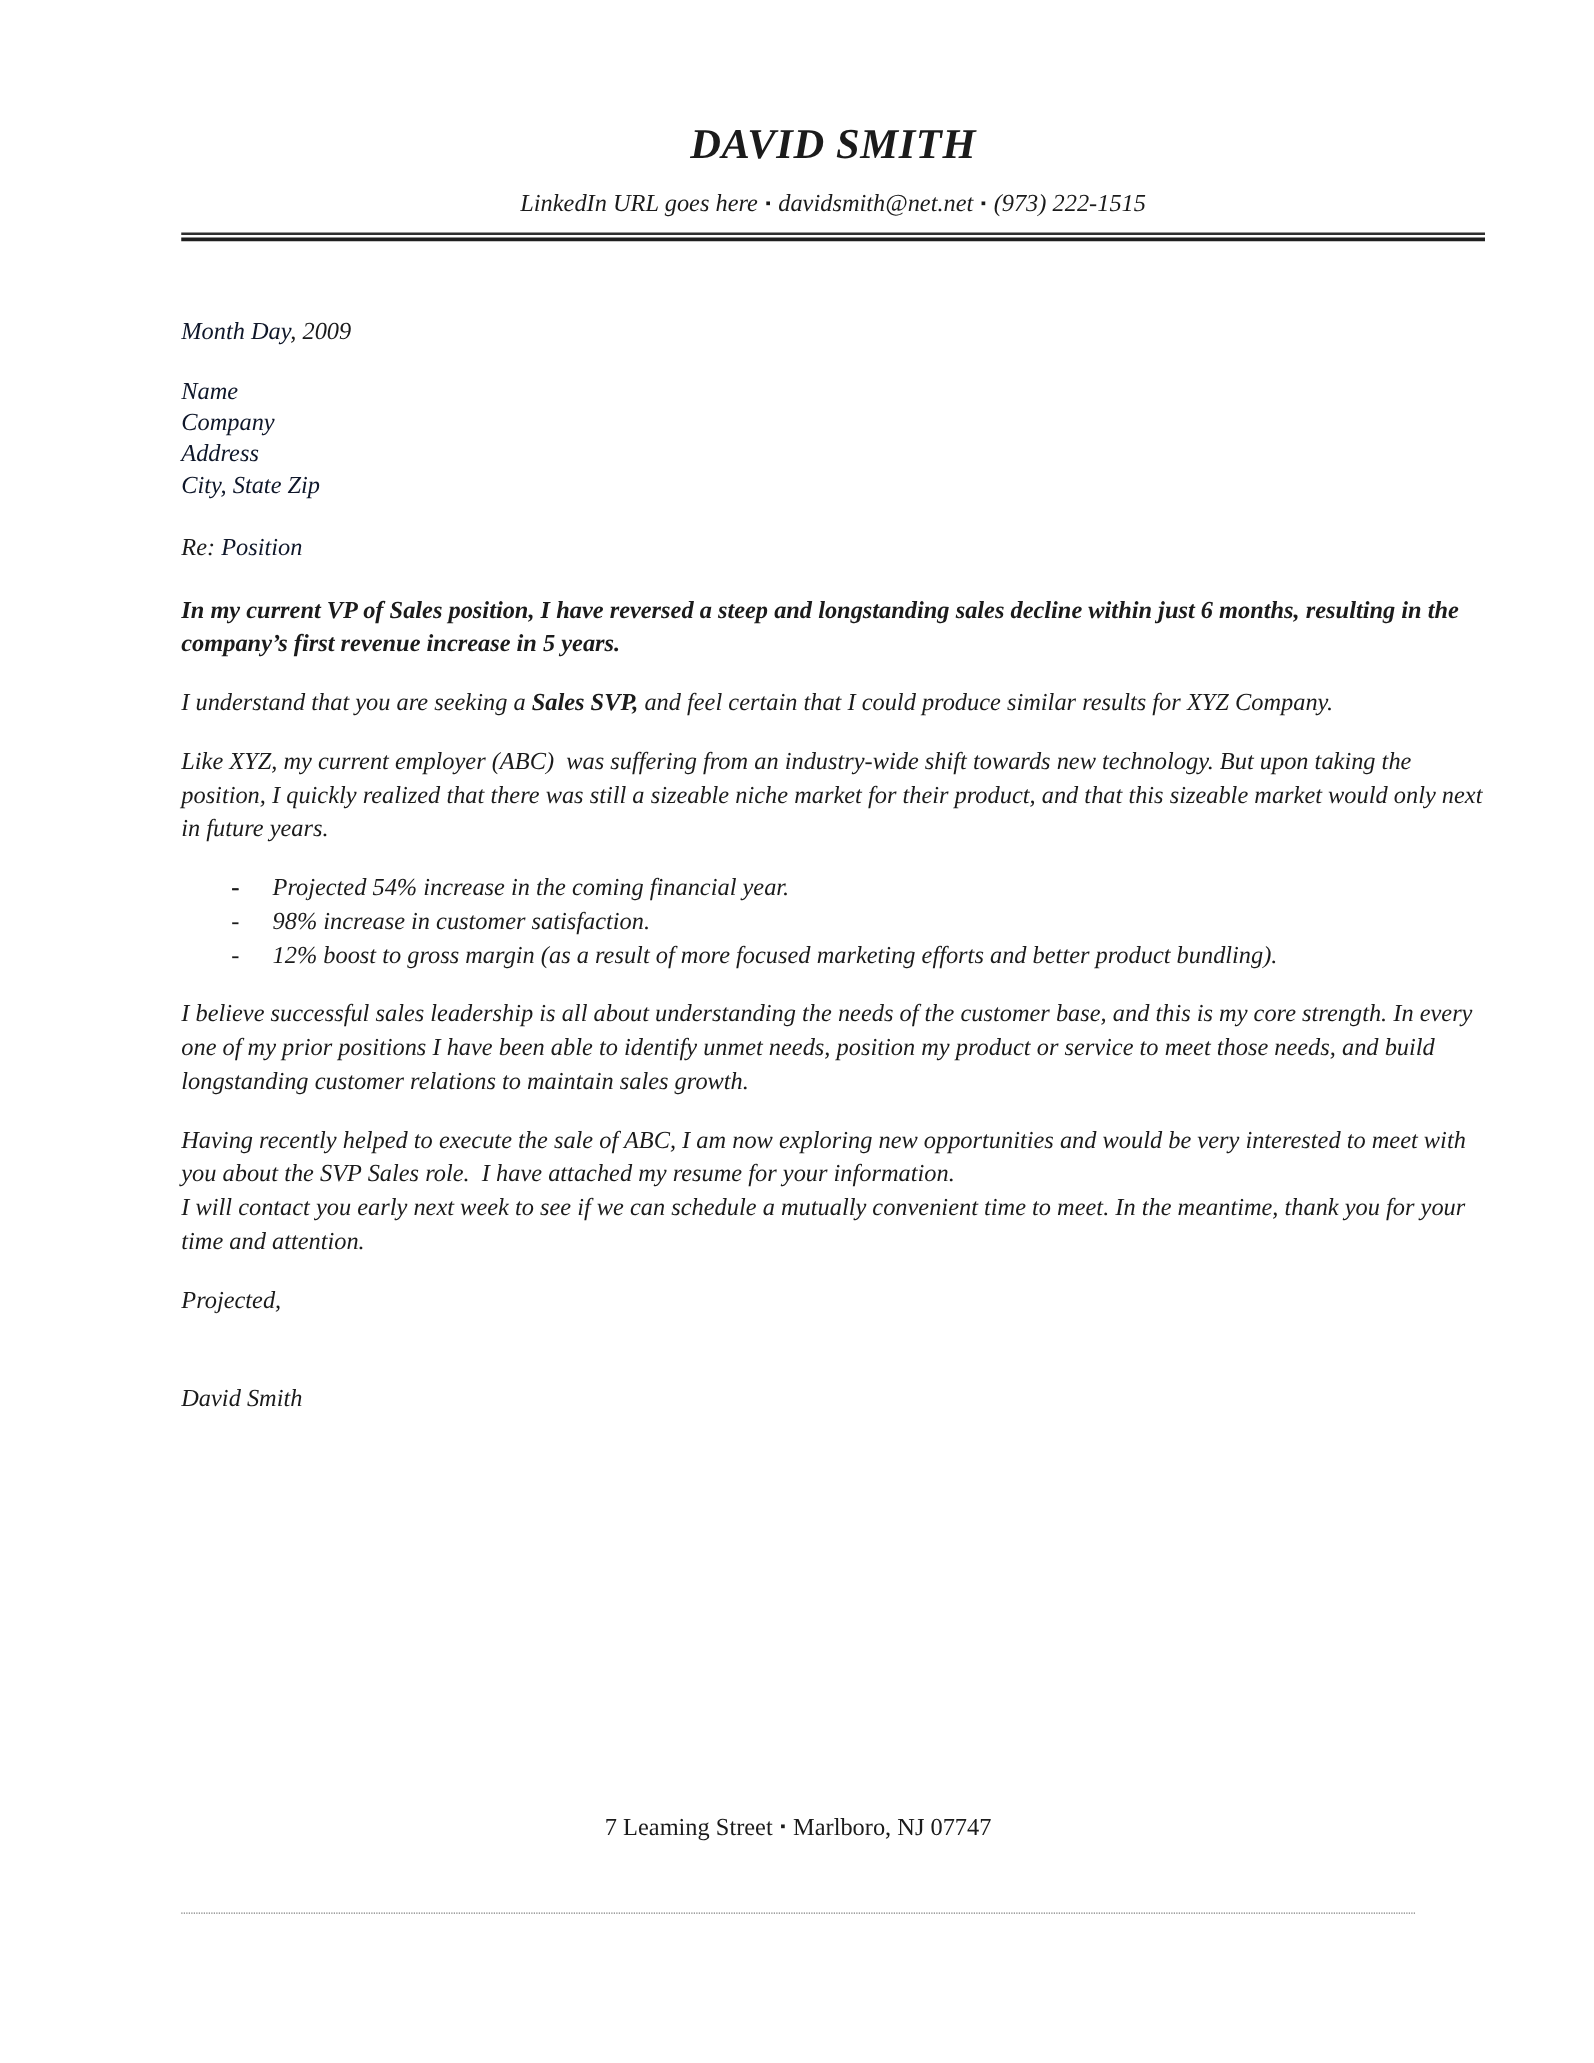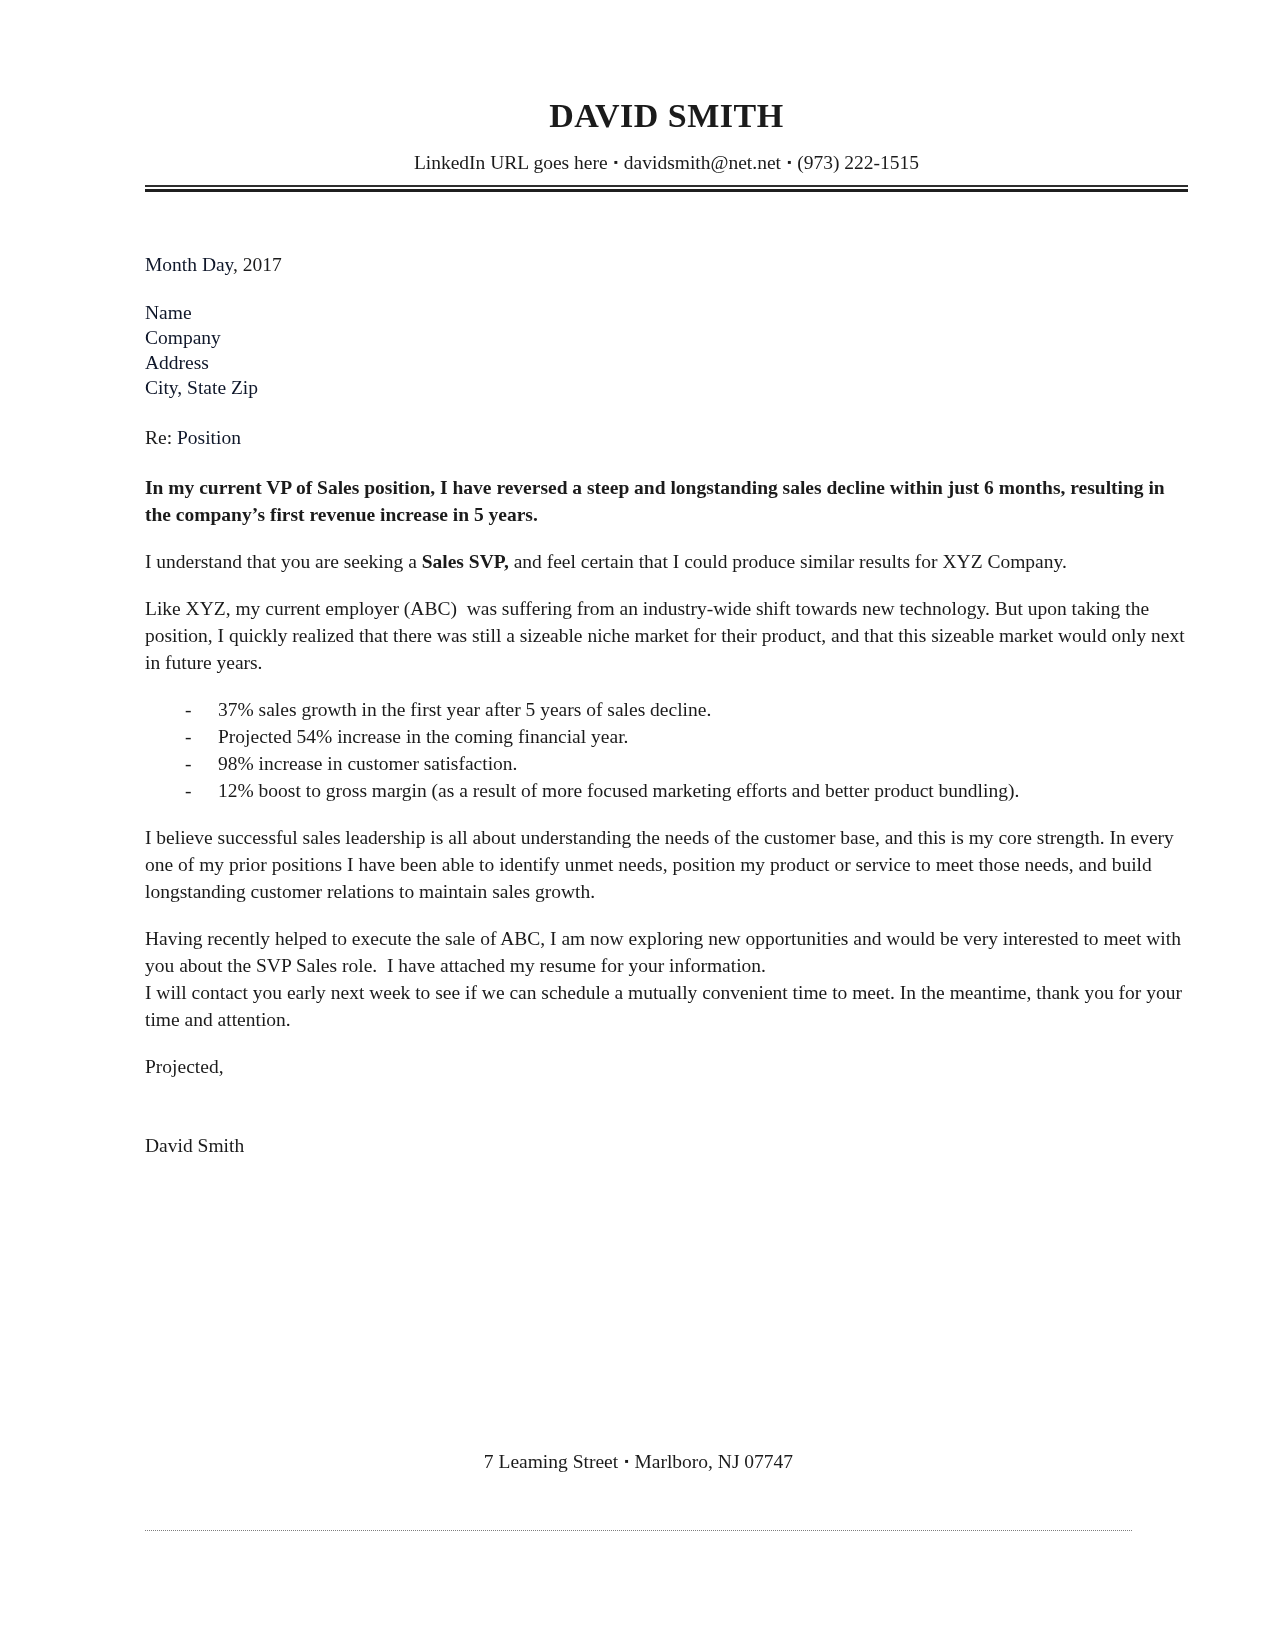--- a/index.html
+++ b/index.html
@@ -12,20 +12,21 @@
     width: 1275px;
     height: 1650px;
     margin: 0 auto;
     background: #ffffff;
     font-family: "Liberation Serif", "DejaVu Serif", serif;
     color: #1b1b1b;
     overflow: hidden;
   }
   .content {
     padding: 0 87px 0 145px;
+    font-style: italic;
   }
 
   
   .header {
     text-align: center;
     padding-top: 96px;
   }
   .header-name {
     font-size: 34px;
     font-weight: 700;
@@ -132,41 +133,41 @@
   <div class="content">
 
     <div class="header">
       <h1 class="header-name">DAVID SMITH</h1>
       <div class="header-contact"><span>LinkedIn URL goes here</span><span class="sq">▪</span><span>davidsmith@net.net</span><span class="sq">▪</span><span>(973) 222-1515</span></div>
       <div class="header-rule"></div>
     </div>
 
     <div class="letter">
 
-      <p class="date-line line"><span class="red">Month Day</span><span>, 2017</span></p>
+      <p class="date-line line"><span class="red">Month Day</span><span>, 2009</span></p>
 
       <div class="recipient-block">
         <div class="red line">Name</div>
         <div class="red line">Company</div>
         <div class="red line">Address</div>
         <div class="red line">City, State Zip</div>
       </div>
 
       <p class="re-line line"><span>Re: </span><span class="red">Position</span></p>
 
 
       <p class="para b">In my current VP of Sales position, I have reversed a steep and longstanding sales decline within just 6 months, resulting in the company’s first revenue increase in 5 years.</p>
 
       <p class="para"><span>I understand that you are seeking a </span><span class="b">Sales SVP,</span><span> and feel certain that I could produce similar results for XYZ Company.</span></p>
 
       <p class="para">Like XYZ, my current employer (ABC)  was suffering from an industry-wide shift towards new technology. But upon taking the position, I quickly realized that there was still a sizeable niche market for their product, and that this sizeable market would only next in future years.</p>
 
 
       <ul class="bullet-list">
-        <li class="bullet-item line"><span class="bullet-dash">-</span><span>37% sales growth in the first year after 5 years of sales decline.</span></li>
+        <li class="bullet-item line"><span class="bullet-dash">-</span></li>
         <li class="bullet-item line"><span class="bullet-dash">-</span><span>Projected 54% increase in the coming financial year.</span></li>
         <li class="bullet-item line"><span class="bullet-dash">-</span><span>98% increase in customer satisfaction.</span></li>
         <li class="bullet-item line"><span class="bullet-dash">-</span><span>12% boost to gross margin (as a result of more focused marketing efforts and better product bundling).</span></li>
       </ul>
 
       <p class="para">I believe successful sales leadership is all about understanding the needs of the customer base, and this is my core strength. In every one of my prior positions I have been able to identify unmet needs, position my product or service to meet those needs, and build longstanding customer relations to maintain sales growth.</p>
 
       <p class="para"><span>Having recently helped to execute the sale of ABC, I am now exploring new opportunities and would be very interested to meet with you about the SVP Sales role.  I have attached my resume for your information.</span><br><span>I will contact you early next week to see if we can schedule a mutually convenient time to meet. In the meantime, thank you for your time and attention.</span></p>
 
       <p class="closing line">Projected,</p>

